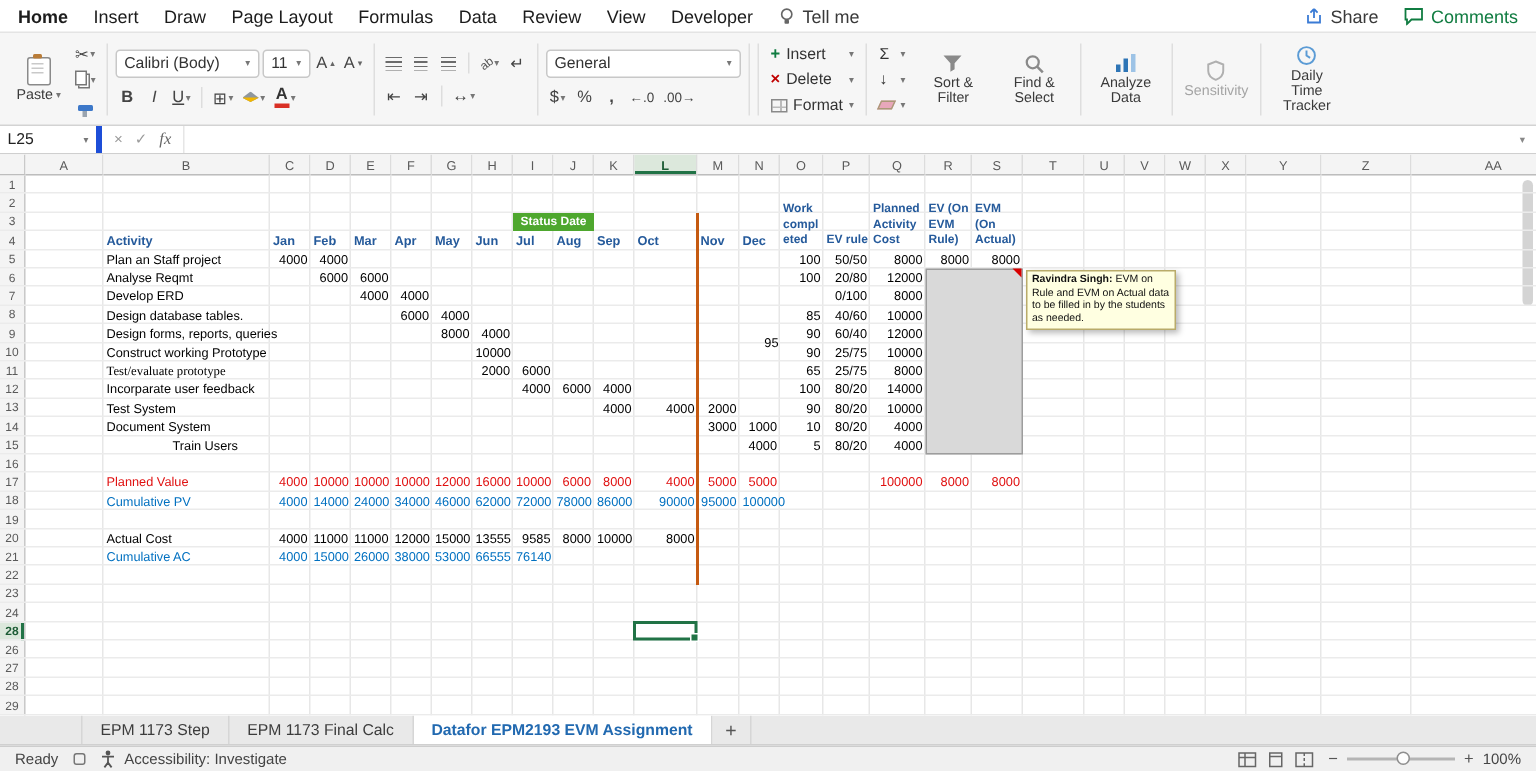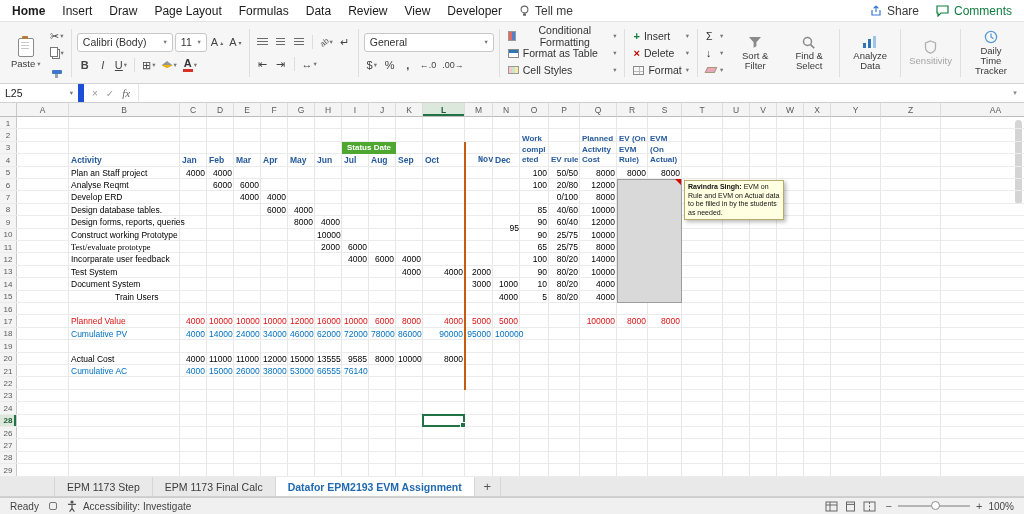--- a/index.html
+++ b/index.html
@@ -67,22 +67,22 @@
     background:linear-gradient(90deg,#f5c8cc 0 33%, #c9e7cd 33% 66%, #fbe9a9 66%); }
   .ic-grid { width:11px; height:9px; border:1px solid #8a8a8a; display:block;
     background:linear-gradient(#bbb 0 1px, transparent 1px) 0 4px/100% 100% no-repeat,
                linear-gradient(90deg,#bbb 0 1px, transparent 1px) 5px 0/100% 100% no-repeat; }
   .plus-g { color:#107C41; font-weight:bold; font-size:11px; }
   .x-r { color:#C00000; font-weight:bold; font-size:11px; }
   .ic-eraser { width:10px; height:6px; background:#e8a7ba; border:1px solid #a97; transform:skewX(-25deg); display:block; }
 
   
   .fbar { height:19px; background:#fff; border-bottom:1px solid #cfcfcf; display:flex; align-items:stretch; }
-  .namebox { width:84px; display:flex; align-items:center; justify-content:space-between;
-    padding:0 5px; border-right:6px solid #1d4ed8; font-size:10.5px; color:#222; }
+  .namebox { width:68px; display:flex; align-items:center; justify-content:space-between;
+    padding:0 5px; border-right:4px solid #1d4ed8; font-size:10.5px; color:#222; }
   .fx-icons { display:flex; align-items:center; gap:8px; padding:0 8px; border-right:1px solid #e6e6e6; color:#9a9a9a; font-size:10px; }
   .fx-ital { font-style:italic; font-family:"Liberation Serif", serif; color:#666; font-size:11px; }
   .finput { flex:1; }
   .fcollapse { width:18px; display:flex; align-items:center; justify-content:center; color:#888; font-size:7px; }
 
   
   #grid { position:relative; width:1024px; height:374px; background:#fff; overflow:hidden; }
   .corner { position:absolute; background:#f4f4f4; border-right:1px solid #c9c9c9; border-bottom:1px solid #bdbdbd; }
   .colhdr { position:absolute; background:#f4f4f4; border-right:1px solid #dcdcdc; border-bottom:1px solid #bdbdbd;
     font-size:8.5px; color:#5a5a5a; display:flex; align-items:center; justify-content:center; }
@@ -279,37 +279,20 @@
           <span class="chev">▾</span>
         </button>
       <button class="tbtn">%</button>
       <button class="tbtn" style="font-weight:bold">,</button>
       <button class="tbtn" style="font-size:9px">←.0</button>
       <button class="tbtn" style="font-size:9px">.00→</button>
     </div>
   </div>
   <div class="rsep"></div>
 
-  <div class="stackcol">
-    <button class="stackbtn">
-      <span class="ic-cf"></span>
-      <span>Conditional Formatting</span>
-        <span class="chev">▾</span>
-    </button>
-    <button class="stackbtn">
-      <span class="ic-tab"></span>
-      <span>Format as Table</span>
-        <span class="chev">▾</span>
-    </button>
-    <button class="stackbtn">
-      <span class="ic-cs"></span>
-      <span>Cell Styles</span>
-        <span class="chev">▾</span>
-    </button>
-  </div>
   <div class="rsep"></div>
 
   <div class="stackcol">
     <button class="stackbtn">
       <span class="plus-g">+</span>
       <span>Insert</span>
         <span class="chev">▾</span>
     </button>
     <button class="stackbtn">
       <span class="x-r">×</span>
@@ -525,21 +508,21 @@
     <div class="cell s-hdr" style="left: 180px; top: 51.2px; width: 27px; height: 12.4px; line-height: 12.4px;">Jan</div>
     <div class="cell s-hdr" style="left: 207px; top: 51.2px; width: 27px; height: 12.4px; line-height: 12.4px;">Feb</div>
     <div class="cell s-hdr" style="left: 234px; top: 51.2px; width: 27px; height: 12.4px; line-height: 12.4px;">Mar</div>
     <div class="cell s-hdr" style="left: 261px; top: 51.2px; width: 27px; height: 12.4px; line-height: 12.4px;">Apr</div>
     <div class="cell s-hdr" style="left: 288px; top: 51.2px; width: 27px; height: 12.4px; line-height: 12.4px;">May</div>
     <div class="cell s-hdr" style="left: 315px; top: 51.2px; width: 27px; height: 12.4px; line-height: 12.4px;">Jun</div>
     <div class="cell s-hdr" style="left: 342px; top: 51.2px; width: 27px; height: 12.4px; line-height: 12.4px;">Jul</div>
     <div class="cell s-hdr" style="left: 369px; top: 51.2px; width: 27px; height: 12.4px; line-height: 12.4px;">Aug</div>
     <div class="cell s-hdr" style="left: 396px; top: 51.2px; width: 27px; height: 12.4px; line-height: 12.4px;">Sep</div>
     <div class="cell s-hdr" style="left: 423px; top: 51.2px; width: 42px; height: 12.4px; line-height: 12.4px;">Oct</div>
-    <div class="cell s-hdr" style="left: 476px; top: 51.2px; width: 28px; height: 12.4px; line-height: 12.4px; font-family: Liberation Mono, monospace;">Nov</div>
+    <div class="cell s-hdr" style="left: 465px; top: 51.2px; width: 28px; height: 12.4px; line-height: 12.4px;">Nov</div>
     <div class="cell s-hdr" style="left: 493px; top: 51.2px; width: 27px; height: 12.4px; line-height: 12.4px;">Dec</div>
     <div class="cell s-txt" style="left: 69px; top: 63.6px; width: 111px; height: 12.4px; line-height: 12.4px;">Plan an Staff project</div>
     <div class="cell s-num" style="left: 180px; top: 63.6px; width: 27px; height: 12.4px; line-height: 12.4px;">4000</div>
     <div class="cell s-num" style="left: 207px; top: 63.6px; width: 27px; height: 12.4px; line-height: 12.4px;">4000</div>
     <div class="cell s-num" style="left: 520px; top: 63.6px; width: 29px; height: 12.4px; line-height: 12.4px;">100</div>
     <div class="cell s-num" style="left: 549px; top: 63.6px; width: 31px; height: 12.4px; line-height: 12.4px;">50/50</div>
     <div class="cell s-num" style="left: 580px; top: 63.6px; width: 37px; height: 12.4px; line-height: 12.4px;">8000</div>
     <div class="cell s-num" style="left: 617px; top: 63.6px; width: 31px; height: 12.4px; line-height: 12.4px;">8000</div>
     <div class="cell s-num" style="left: 648px; top: 63.6px; width: 34px; height: 12.4px; line-height: 12.4px;">8000</div>
     <div class="cell s-txt" style="left: 69px; top: 76px; width: 111px; height: 12.4px; line-height: 12.4px;">Analyse Reqmt</div>

